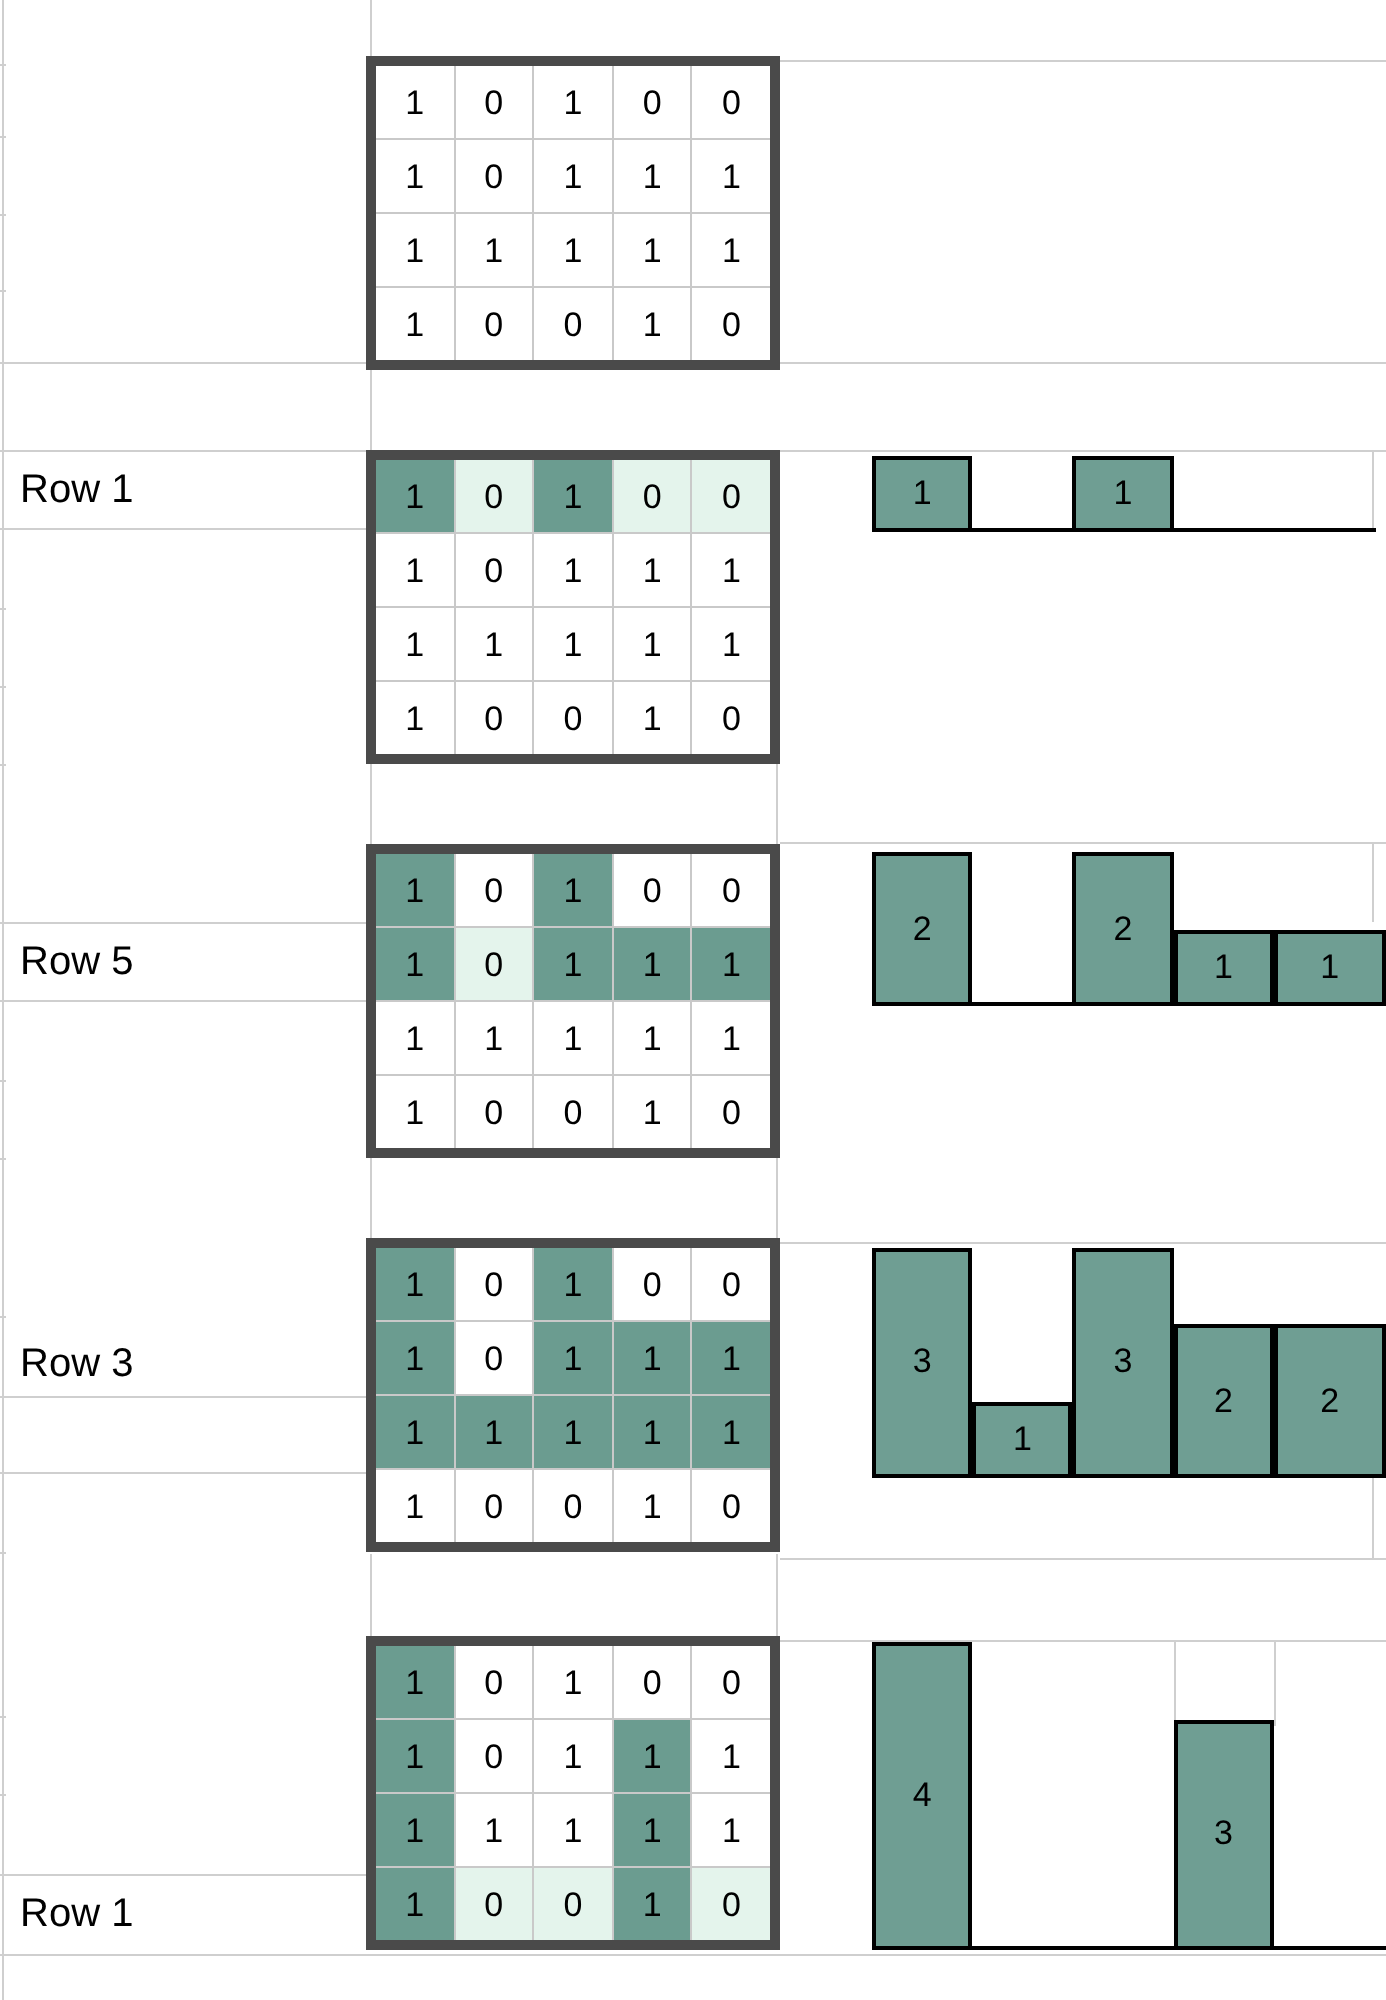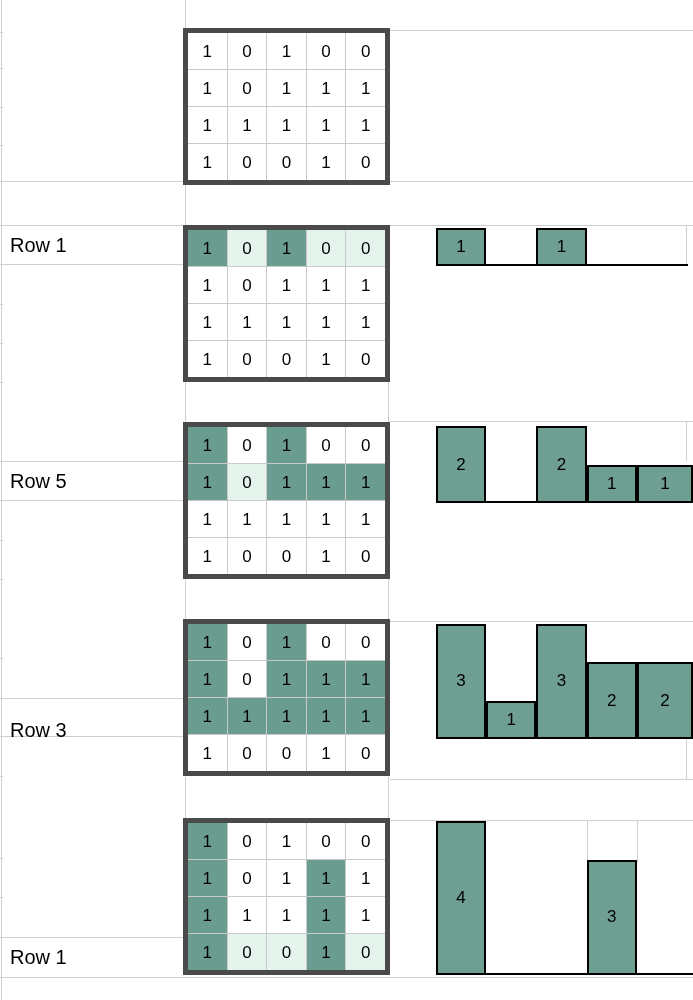--- a/index.html
+++ b/index.html
@@ -178,21 +178,21 @@
       <div class="cell">1</div>
       <div class="cell d">1</div>
       <div class="cell l">0</div>
       <div class="cell l">0</div>
       <div class="cell d">1</div>
       <div class="cell l">0</div>
     </div>
 
   <div class="rowlabel" style="top:234px">Row 1</div>
   <div class="rowlabel" style="top:470px">Row 5</div>
-  <div class="rowlabel" style="top:719px">Row 3</div>
+  <div class="rowlabel" style="top:671px">Row 3</div>
   <div class="rowlabel" style="top:946px">Row 1</div>
 
   <div id="hists">
       <div class="baseline" style="left: 436px; top: 264px; width: 252px;"></div>
       <div class="bar" style="left: 436px; top: 227.5px; width: 50.2px; height: 38.5px;">1</div>
       <div class="bar" style="left: 536.4px; top: 227.5px; width: 50.2px; height: 38.5px;">1</div>
       <div class="baseline" style="left: 436px; top: 501px; width: 257px;"></div>
       <div class="bar" style="left: 436px; top: 426px; width: 50.2px; height: 77px;">2</div>
       <div class="bar" style="left: 536.4px; top: 426px; width: 50.2px; height: 77px;">2</div>
       <div class="bar" style="left: 586.6px; top: 464.5px; width: 50.2px; height: 38.5px;">1</div>

